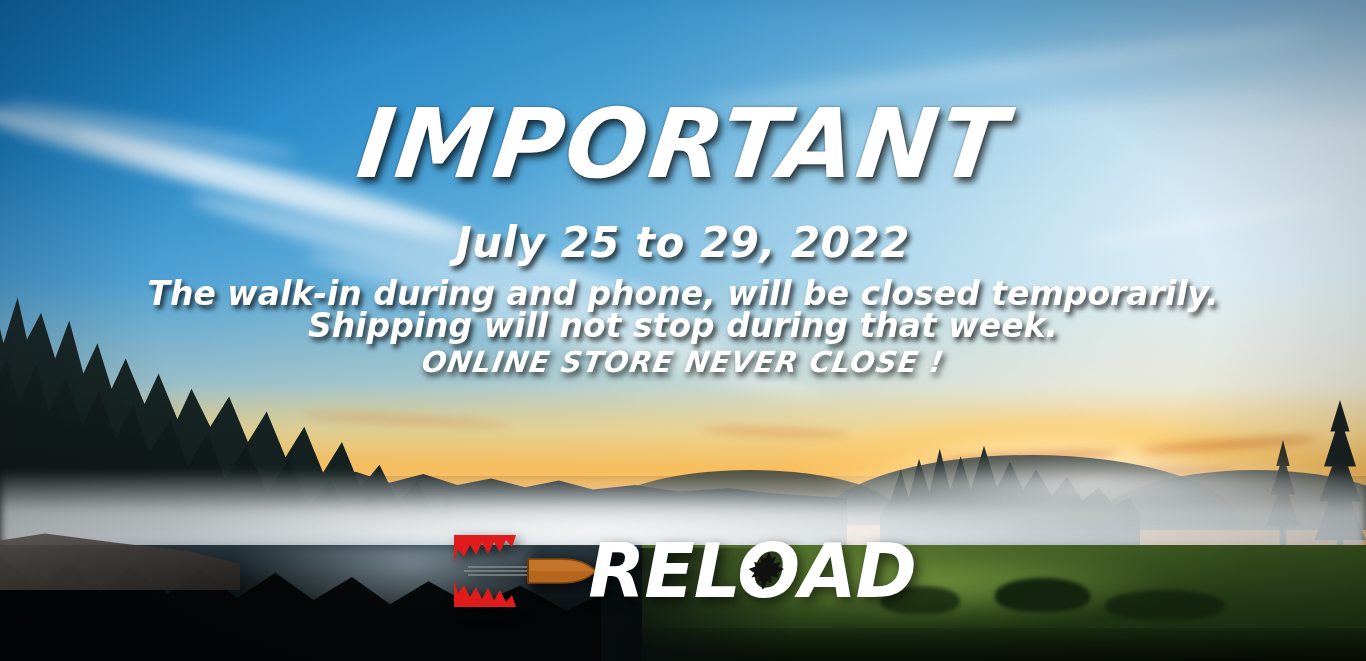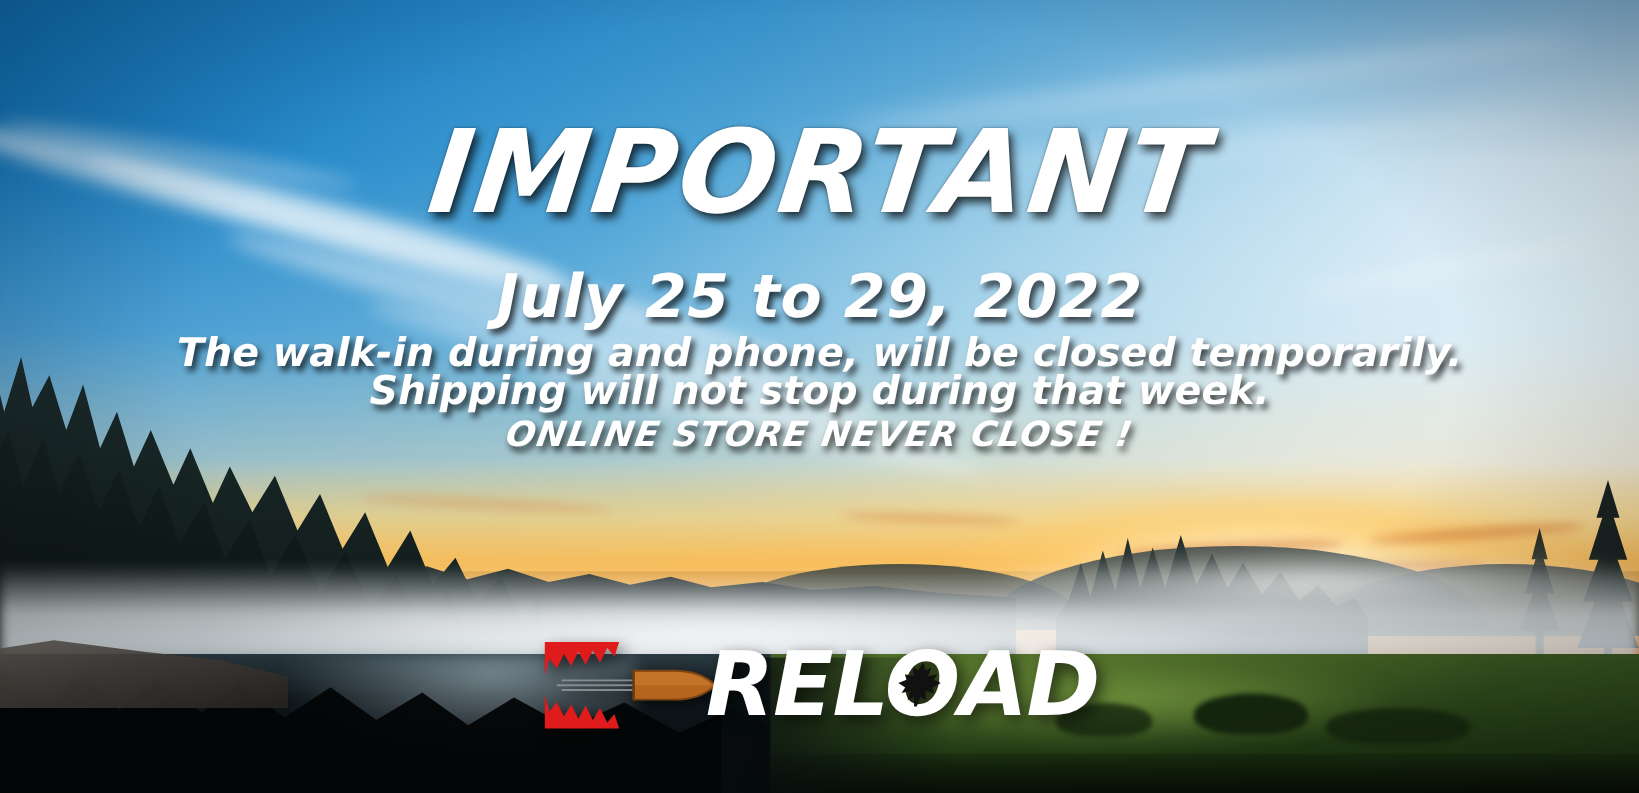--- a/index.html
+++ b/index.html
@@ -234,21 +234,21 @@
     color:#ffffff;
     letter-spacing:2px;
     line-height:1;
     text-shadow:4px 5px 7px rgba(0,0,0,.70), 0 0 2px rgba(0,0,0,.45);
     transform:skewX(-7deg);
   }
 
   .dateline {
     position:absolute; left:0; right:0; top:222px;
     font-family:"DejaVu Sans", sans-serif;
-    font-size:50px; font-weight:bold; font-style:italic;
+    font-size:42px; font-weight:bold; font-style:italic;
     color:#fff; letter-spacing:.5px; line-height:1;
     text-shadow:3px 4px 5px rgba(0,0,0,.72);
   }
 
   .line1, .line2 {
     position:absolute; left:0; right:0;
     font-family:"DejaVu Sans", sans-serif;
     font-size:33px; font-weight:bold; font-style:italic;
     color:#fff; line-height:1.12;
     text-shadow:3px 4px 5px rgba(0,0,0,.72);

